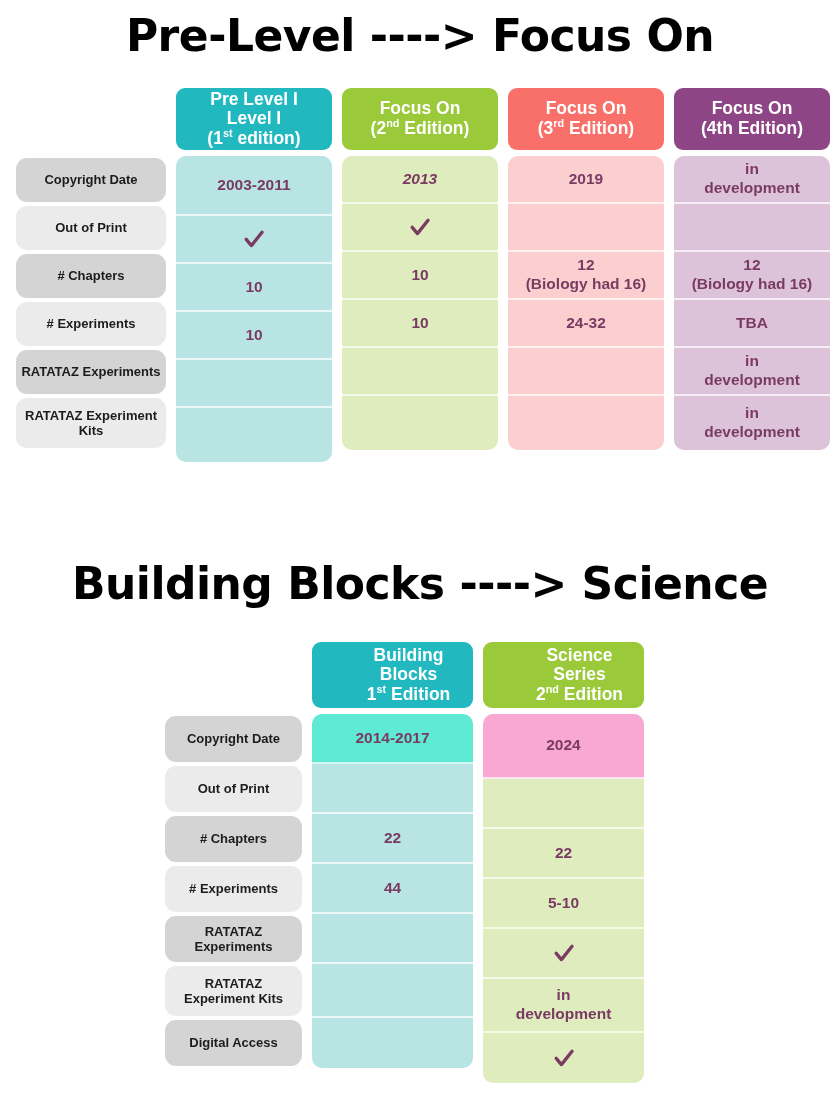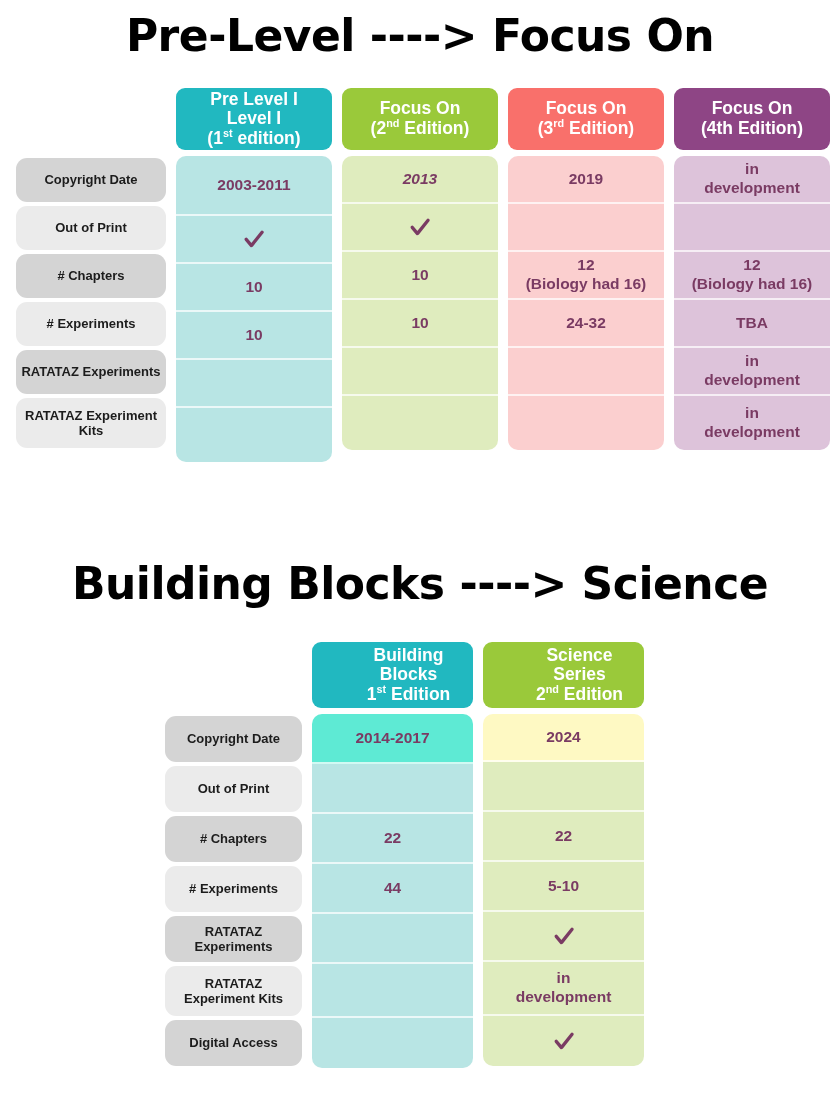--- a/index.html
+++ b/index.html
@@ -247,21 +247,21 @@
           <span>22</span>
         </div>
         <div class="cell" style="background:#b8e5e4;height:50px;">
           <span>44</span>
         </div>
         <div class="cell" style="background:#b8e5e4;height:50px;"></div>
         <div class="cell" style="background:#b8e5e4;height:54px;"></div>
         <div class="cell last" style="background:#b8e5e4;height:50px;"></div>
       </div>
       <div style="display:flex;flex-direction:column;">
-        <div class="cell first" style="background:#fef9c3;height:48px;">
+        <div class="cell first" style="background:#f9a8d4;height:65px;">
           <span>2024</span>
         </div>
         <div class="cell" style="background:#dfecbe;height:50px;"></div>
         <div class="cell" style="background:#dfecbe;height:50px;">
           <span>22</span>
         </div>
         <div class="cell" style="background:#dfecbe;height:50px;">
           <span>5-10</span>
         </div>
         <div class="cell" style="background:#dfecbe;height:50px;">

